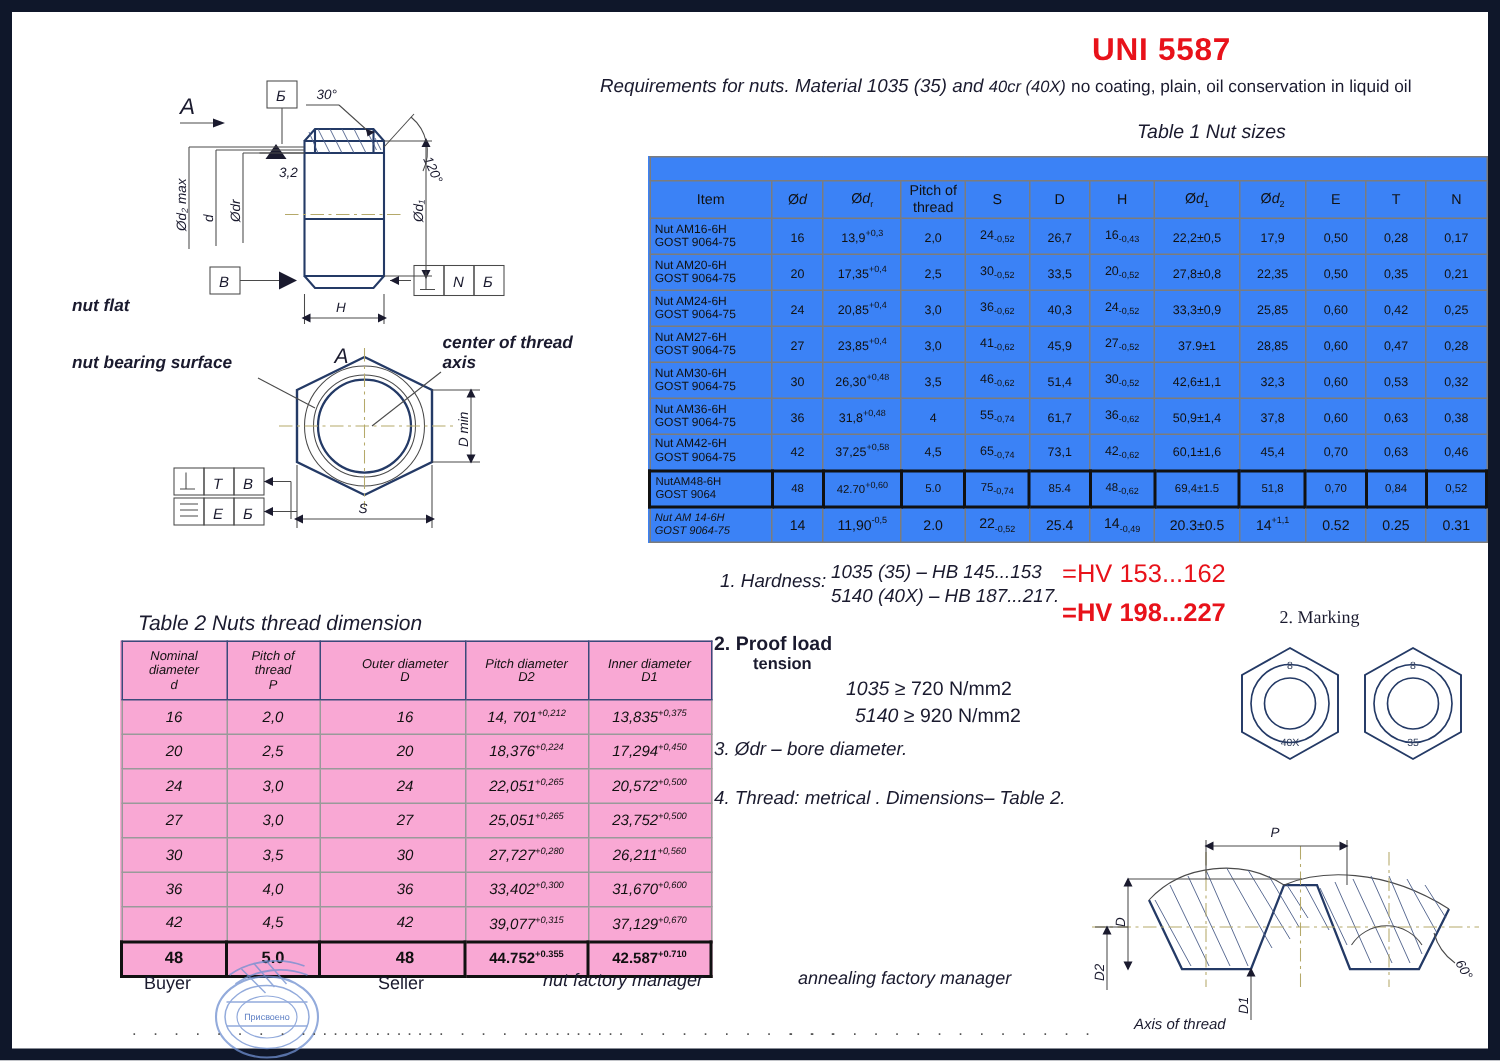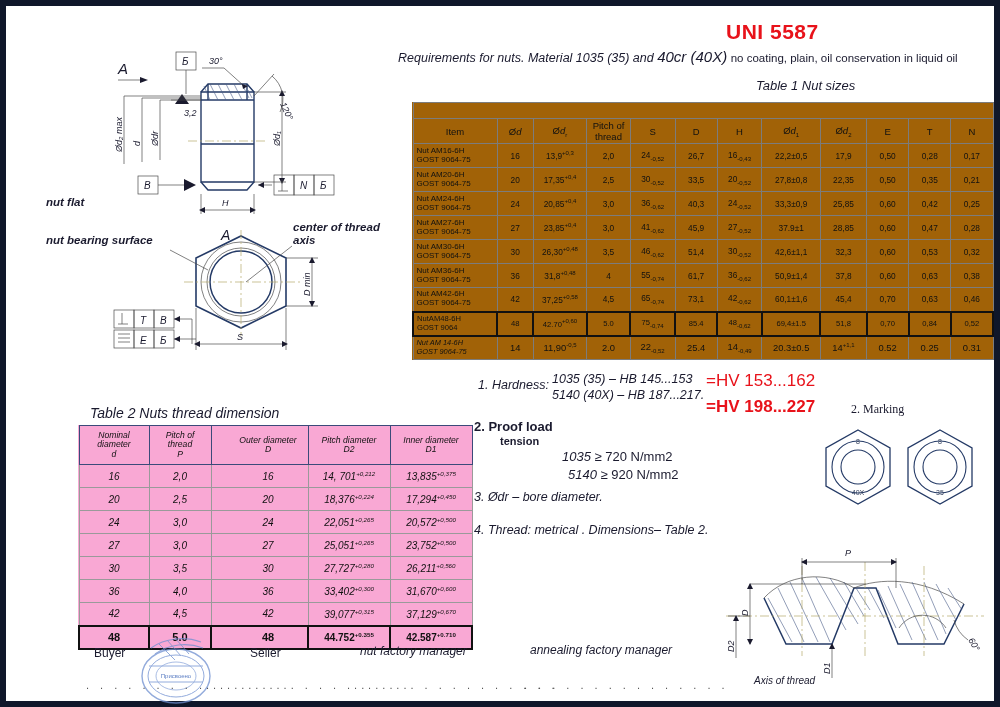--- a/index.html
+++ b/index.html
@@ -5,51 +5,51 @@
   html,body{margin:0;padding:0;background:#fff;}
   body{
     width:1000px;height:707px;
     font-family:"Liberation Sans", sans-serif;
     color:#1a1a2e;
     overflow:hidden;
     position:relative;
   }
   #sheet{
     position:absolute;inset:0;
-    border:6px solid #0f172a;
+    border:8px solid #0f172a;
     box-sizing:border-box;
     background:#fff;
   }
   .abs{position:absolute;}
 
   
   .uni-title{
     left:720px;top:14px;
     font-size:21px;font-weight:bold;color:#e8121a;
     letter-spacing:.5px;
   }
   .req-line{
     left:392px;top:42px;width:580px;
     font-size:12.5px;font-style:italic;
     white-space:nowrap;
   }
   .req-line .seg1{font-style:italic;}
-  .req-line .seg2{font-style:italic;font-size:15px;}
+  .req-line .seg2{font-style:italic;font-size:11px;}
   .req-line .seg3{font-style:normal;font-size:11.5px;}
   .tbl1-cap{
     left:750px;top:72px;
     font-size:13px;font-style:italic;
   }
 
   
   #table1{
-    left:406px;top:96px;
+    left:424px;top:96px;
     border-collapse:collapse;
     font-size:8.3px;
-    background:#a16207;
+    background:#3b82f6;
   }
   #table1 td,#table1 th{
     border:1px solid #7c7c7c;
     text-align:center;vertical-align:middle;
     padding:1px 2px;
     font-weight:normal;
     color:#111;
   }
   #table1 thead td{height:20px;font-size:9.5px;}
   #table1 .spacer td{height:13px;border-left:1px solid #7c7c7c;border-right:1px solid #7c7c7c;border-top:1px solid #7c7c7c;border-bottom:1px solid #7c7c7c;}

